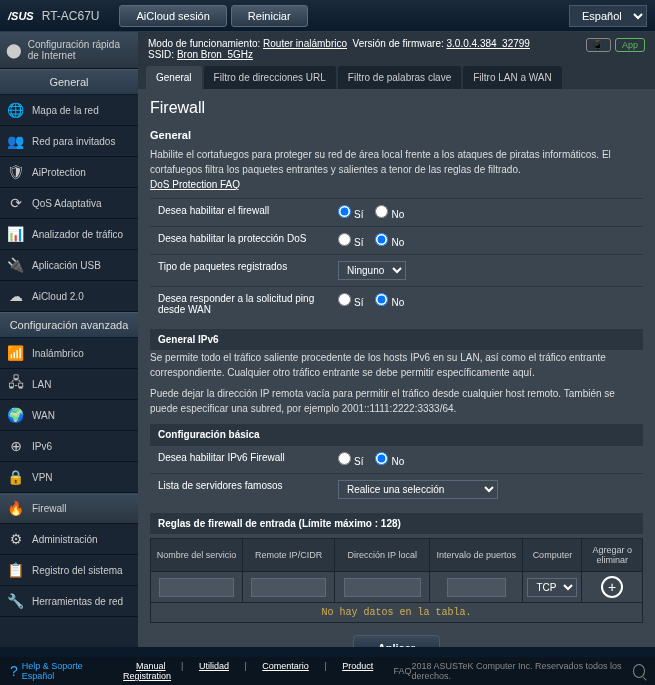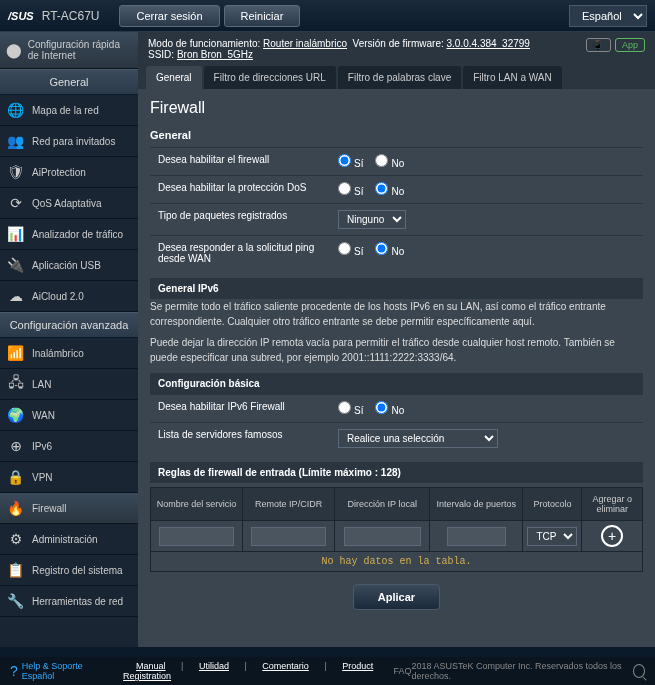--- a/index.html
+++ b/index.html
@@ -47,21 +47,21 @@
 .foot .copy{margin-left:auto}
 .srch{width:14px;height:14px;border:1px solid #888;border-radius:50%;margin-left:8px;position:relative}
 .srch:after{content:"";position:absolute;width:5px;height:1px;background:#888;bottom:-2px;right:-3px;transform:rotate(45deg)}
 </style>
 </head>
 <body>
 
 <div class="top">
 <span class="logo">/SUS</span>
 <span class="model">RT-AC67U</span>
-<button class="tbn">Cerrar sesión</button>
+<button class="tbn">AiCloud sesión</button>
 <button class="tbn">Reiniciar</button>
 <select class="langsel"><option>Español</option></select>
 </div>
 
 <div class="main">
 <div class="side">
 <div class="sitem act">
         <span class="ico">⬤</span>
         <span>Configuración rápida de Internet</span>
       </div>
@@ -146,20 +146,21 @@
 </div>
 <div class="tabs">
         <div class="tab act">General</div>
         <div class="tab">Filtro de direcciones URL</div>
         <div class="tab">Filtro de palabras clave</div>
         <div class="tab">Filtro LAN a WAN</div>
       </div>
 <div class="panel">
 <div class="ptitle">Firewall</div>
 <div class="sect">General</div>
+<div class="desc"><span>Habilite el cortafuegos para proteger su red de área local frente a los ataques de piratas informáticos. El cortafuegos filtra los paquetes entrantes y salientes a tenor de las reglas de filtrado.</span><br><a>DoS Protection FAQ</a></div>
 <div class="frow">
           <div class="lab">Desea habilitar el firewall</div>
           <div class="ctl"><input type="radio" class="radio" checked="" style=""><span class="rlab">Sí</span><input type="radio" class="radio" style=""><span class="rlab">No</span></div>
         </div>
 <div class="frow">
           <div class="lab">Desea habilitar la protección DoS</div>
           <div class="ctl"><input type="radio" class="radio" style=""><span class="rlab">Sí</span><input type="radio" class="radio" checked="" style=""><span class="rlab">No</span></div>
         </div>
 <div class="frow">
           <div class="lab">Tipo de paquetes registrados</div>
@@ -182,21 +183,21 @@
           <div class="ctl"><select class="sel" style="width:160px"><option>Realice una selección</option></select></div>
         </div>
 <div class="subhead">Reglas de firewall de entrada (Límite máximo : 128)</div>
 <table class="tbl">
 <tbody>
             <tr id="thead">
               <th>Nombre del servicio</th>
               <th>Remote IP/CIDR</th>
               <th>Dirección IP local</th>
               <th>Intervalo de puertos</th>
-              <th>Protocolo</th>
+              <th>Computer</th>
               <th>Agregar o eliminar</th>
             </tr>
 <tr>
 <td><input style=""></td>
 <td><input style=""></td>
 <td><input style=""></td>
 <td><input style="width: 70%;"></td>
 <td><select class="sel"><option>TCP</option></select></td>
 <td><span class="addbtn">+</span></td>
 </tr>

